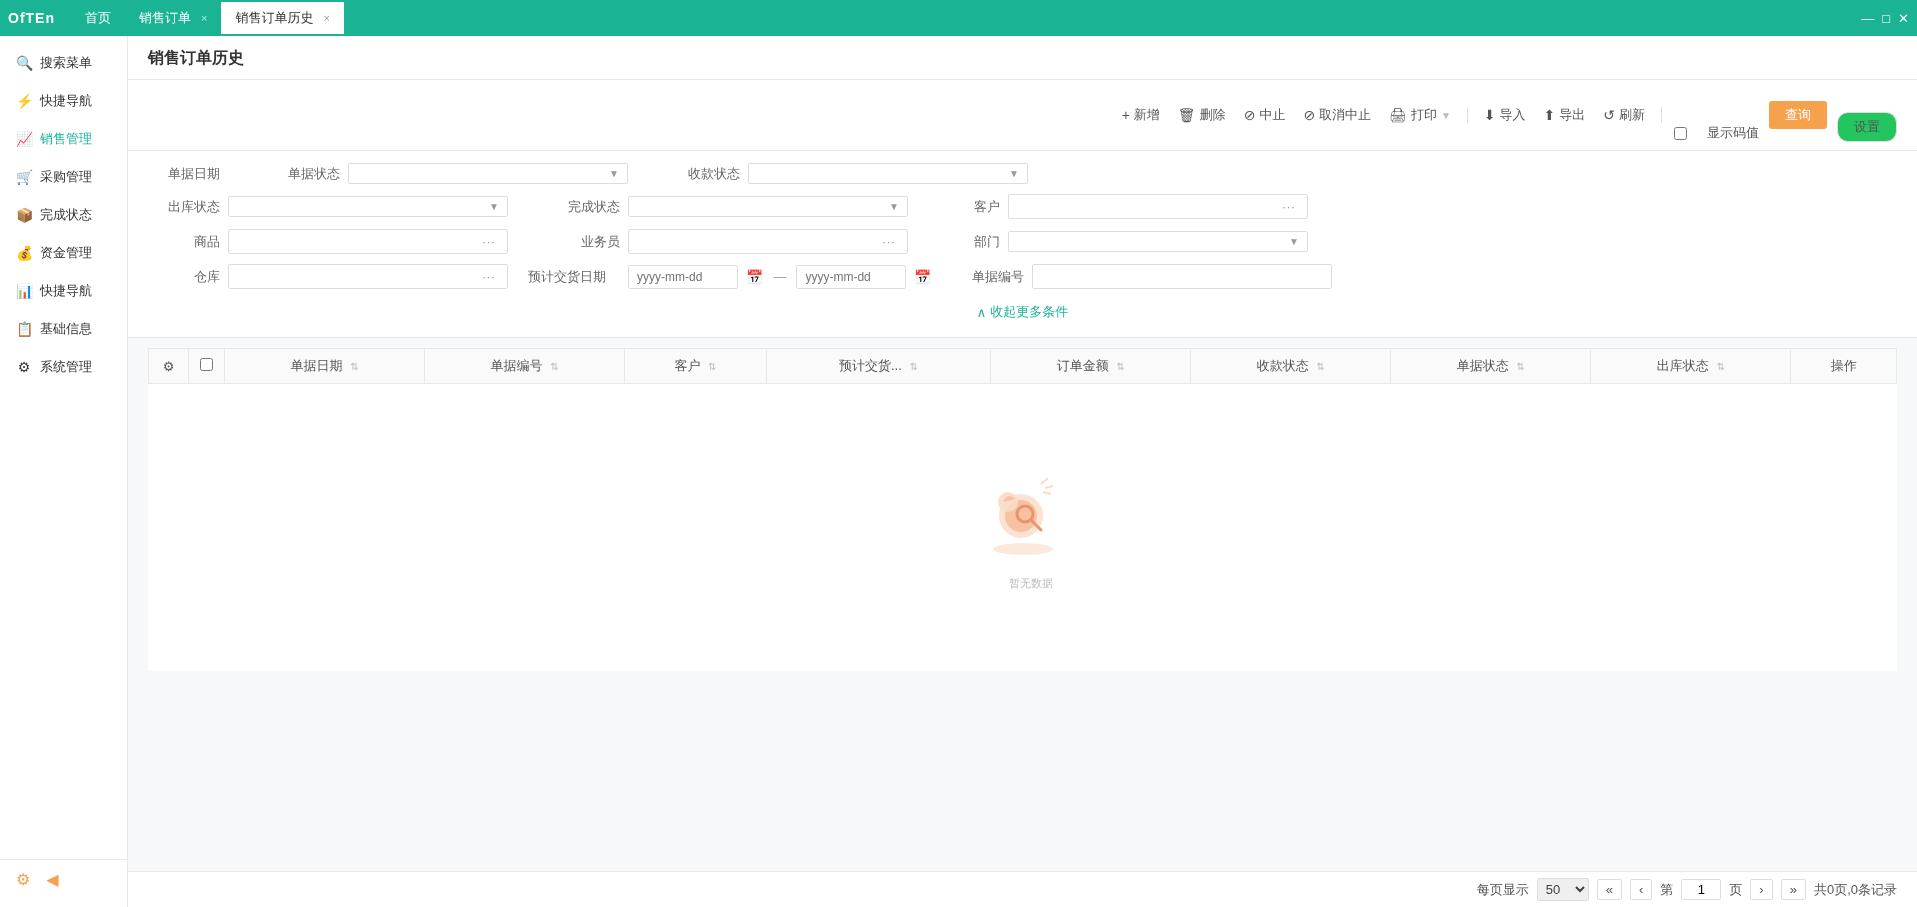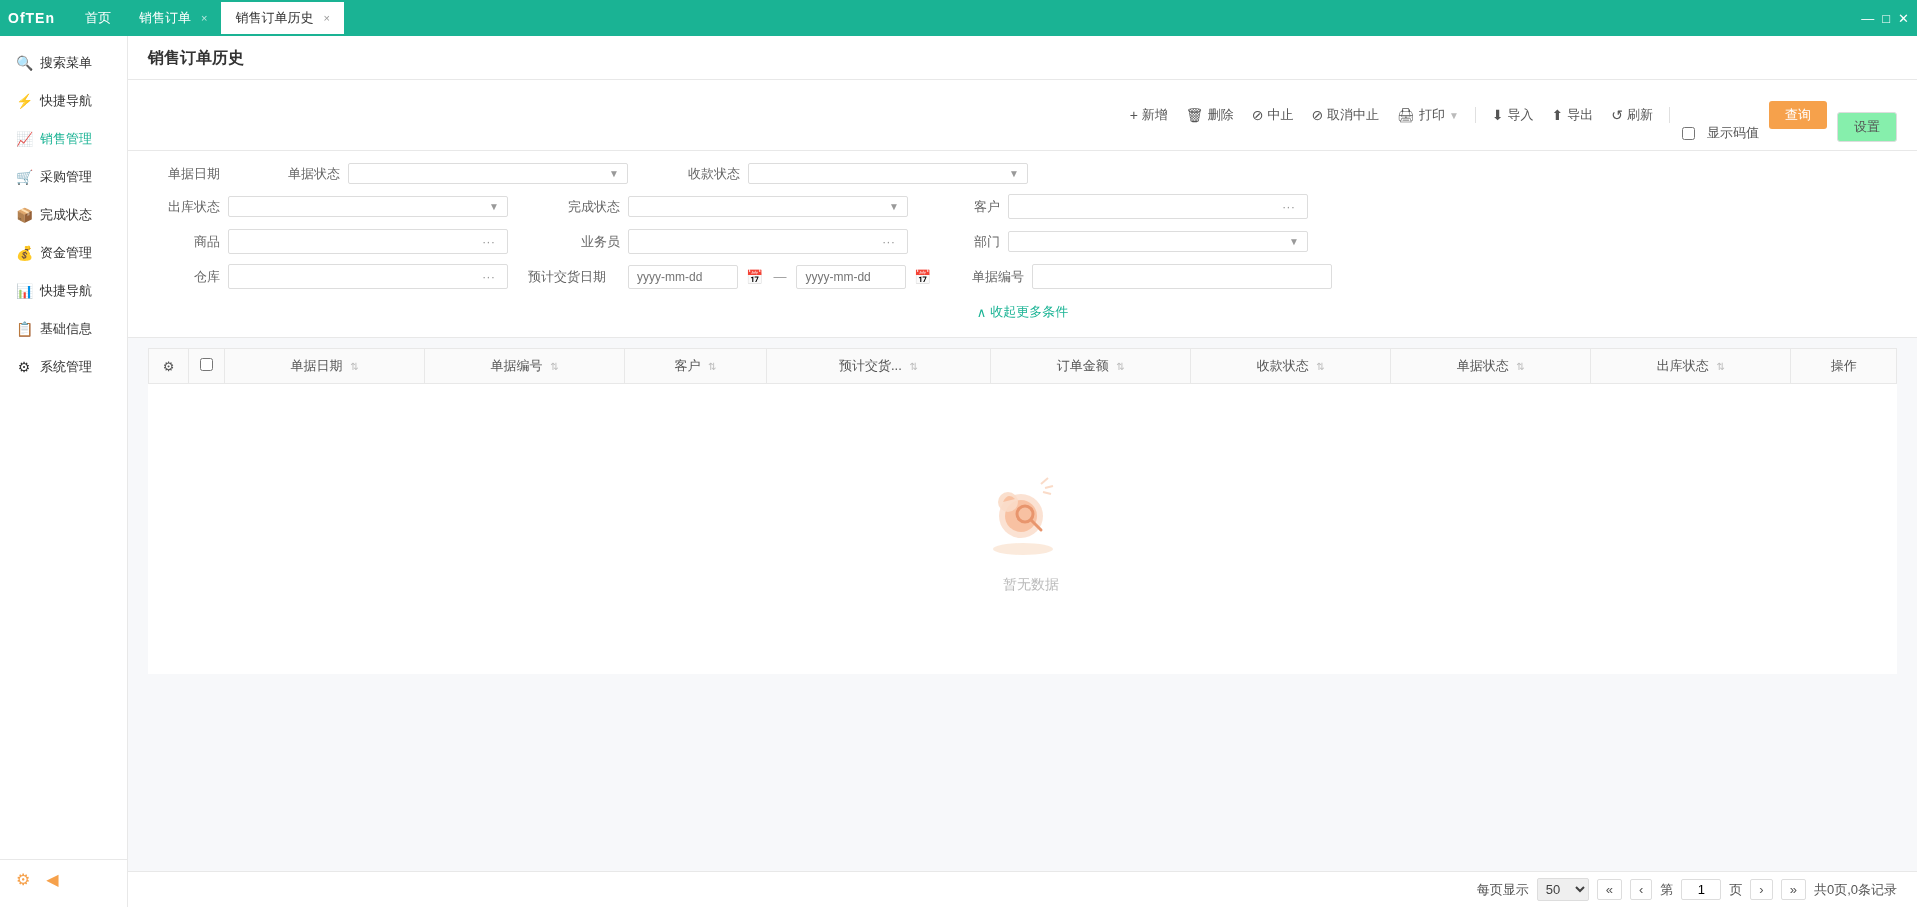--- a/index.html
+++ b/index.html
@@ -139,33 +139,33 @@
     .btn-query {
       background: #f6a14b;
       color: white;
       border: none;
       padding: 5px 16px;
       border-radius: 3px;
       cursor: pointer;
       font-size: 13px;
     }
     .btn-settings {
-      background: #86efac;
+      background: #22c55e;
       color: #555;
       border: 1px solid #ddd;
       padding: 5px 16px;
-      border-radius: 3px;
+      border-radius: 11px;
       cursor: pointer;
       font-size: 13px;
       margin-top: 24px;
     }
     .checkbox-label {
       display: flex;
       align-items: center;
-      gap: 12px;
+      gap: 20px;
       font-size: 13px;
       color: #555;
       cursor: pointer;
       margin-top: 36px;
     }
 
     
     .filter-area {
       background: white;
       padding: 12px 20px;
@@ -298,21 +298,21 @@
       align-items: center;
       justify-content: center;
       padding: 80px 20px;
       color: #bbb;
     }
     .empty-icon {
       width: 100px;
       height: 100px;
       margin-bottom: 12px;
     }
-    .empty-text { font-size: 14px; color: #bbb; margin-left: 17px; }
+    .empty-text { font-size: 11px; color: #bbb; margin-left: 17px; }
 
     
     .pagination {
       background: white;
       border-top: 1px solid #e8e8e8;
       padding: 6px 20px;
       display: flex;
       align-items: center;
       justify-content: flex-end;
       gap: 8px;

